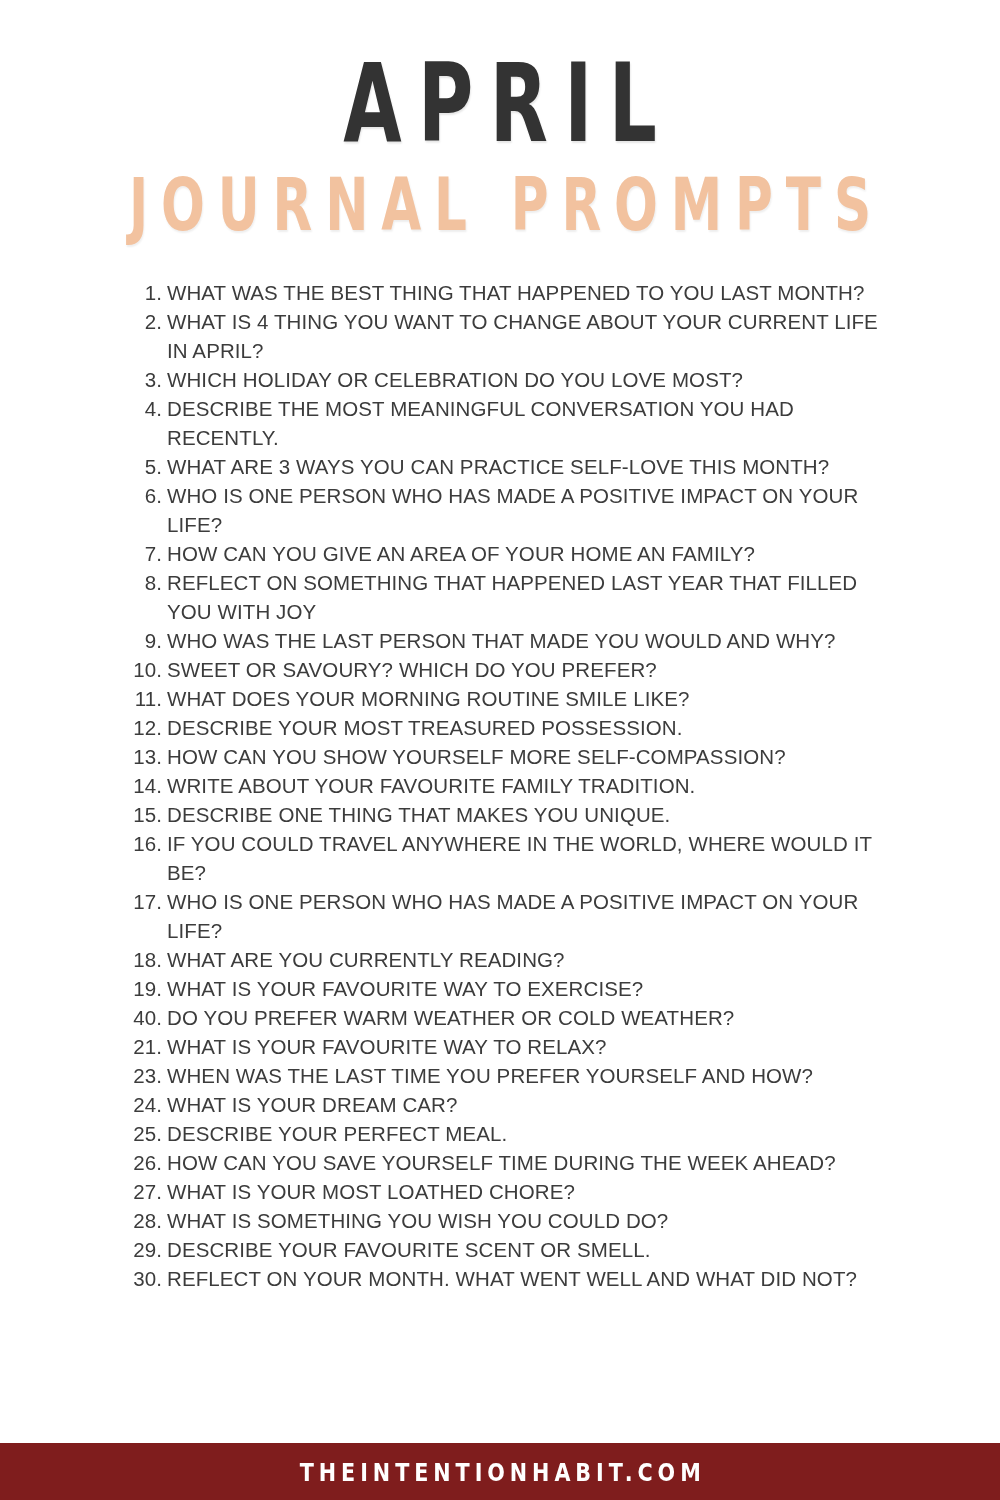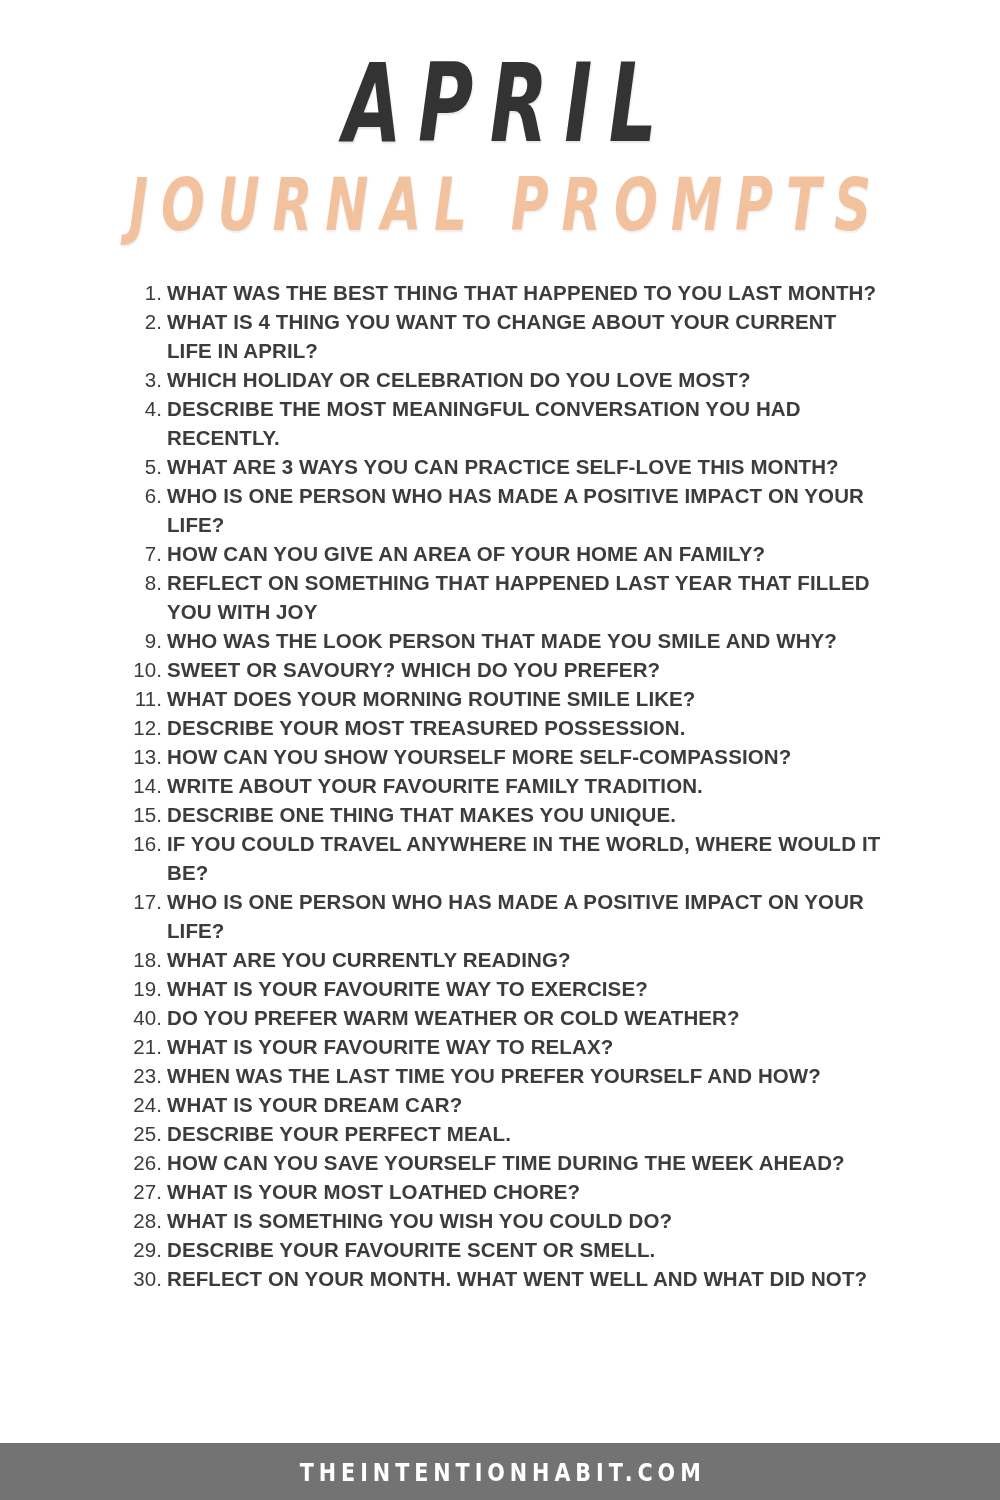--- a/index.html
+++ b/index.html
@@ -23,21 +23,20 @@
     display: flex;
     flex-direction: column;
     background: #ffffff;
   }
 
   
   .header {
     padding-top: 58px;
     text-align: center;
     flex: 0 0 auto;
-    font-style: italic;
   }
 
   .title {
     font-family: "DejaVu Sans", sans-serif;
     font-size: 92px;
     line-height: 1.0;
     font-weight: bold;
     color: #333333;
     letter-spacing: 20px;
     text-indent: 20px;
@@ -91,28 +90,27 @@
     flex: 0 0 auto;
     width: 40px;
     text-align: right;
     padding-right: 3px;
     white-space: nowrap;
   }
 
   ol.prompts li .txt {
     flex: 1 1 auto;
     padding-left: 2px;
-    font-weight: bold;
   }
 
   
   .footer {
     flex: 0 0 auto;
     height: 57px;
-    background: #737373;
+    background: #7f1d1d;
     display: flex;
     align-items: center;
     justify-content: center;
   }
 
   .footer .site {
     font-family: "DejaVu Sans", sans-serif;
     font-size: 23px;
     font-weight: bold;
     color: #ffffff;
@@ -162,21 +160,21 @@
         <li>
           <span class="num">7.</span>
           <span class="txt">HOW CAN YOU GIVE AN AREA OF YOUR HOME AN FAMILY?</span>
         </li>
         <li>
           <span class="num">8.</span>
           <span class="txt">REFLECT ON SOMETHING THAT HAPPENED LAST YEAR THAT FILLED YOU WITH JOY</span>
         </li>
         <li>
           <span class="num">9.</span>
-          <span class="txt">WHO WAS THE LOOK PERSON THAT MADE YOU SMILE AND WHY?</span>
+          <span class="txt">WHO WAS THE LAST PERSON THAT MADE YOU WOULD AND WHY?</span>
         </li>
         <li>
           <span class="num">10.</span>
           <span class="txt">SWEET OR SAVOURY? WHICH DO YOU PREFER?</span>
         </li>
         <li>
           <span class="num">11.</span>
           <span class="txt">WHAT DOES YOUR MORNING ROUTINE SMILE LIKE?</span>
         </li>
         <li>

